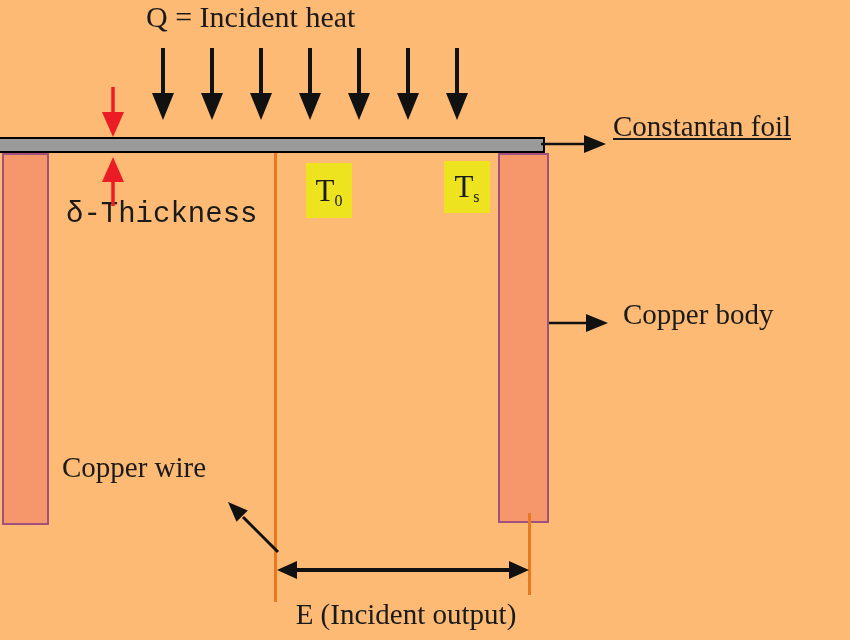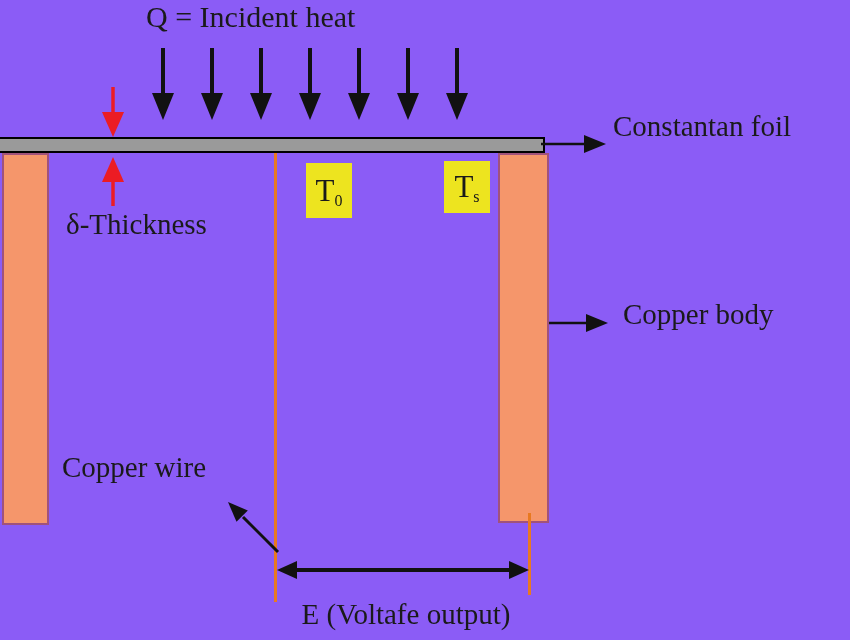--- a/index.html
+++ b/index.html
@@ -1,17 +1,17 @@
 <!DOCTYPE html>
 <html><head>
 <meta charset="utf-8">
 <style>
   html,body { margin:0; padding:0; background:#ffffff; }
   .canvas {
-    position:relative; width:850px; height:640px; background:#8b5cf6;
+    position:relative; width:850px; height:640px; background:#fdba74;
     font-family:"Liberation Serif", serif; color:#1a1a1a; overflow:hidden;
   }
   .lbl { position:absolute; font-size:29px; white-space:nowrap; line-height:1.05; }
   .title { position:absolute; left:146px; top:0px; font-size:30px; white-space:nowrap; }
   .foil {
     position:absolute; left:0; top:137px; width:543px; height:12px;
     background:#9a9a9a; border-top:2px solid #000; border-bottom:2px solid #000;
     border-right:2px solid #000;
   }
   .column {
@@ -50,25 +50,25 @@
 
   <div class="tempbox t0">
     <span class="main">T</span>
       <span class="sub">0</span>
   </div>
   <div class="tempbox ts">
     <span class="main">T</span>
       <span class="sub">s</span>
   </div>
 
-  <div class="lbl" style="left:66px;  top:209px;">δ-Thickness</div>
-  <div class="lbl" style="left:613px; top:111px;">Constantan foil</div>
+  <div class="lbl" style="left:66px;  top:200px;font-family:Liberation Mono, monospace;">δ-Thickness</div>
+  <div class="lbl" style="left:613px; top:111px;text-decoration:underline;">Constantan foil</div>
   <div class="lbl" style="left:62px;  top:452px;">Copper wire</div>
   <div class="lbl" style="left:623px; top:299px;">Copper body</div>
-  <div class="e-label">E (Voltafe output)</div>
+  <div class="e-label">E (Incident output)</div>
 
   <svg class="overlay" viewBox="0 0 850 640" xmlns="http://www.w3.org/2000/svg">
 
     <g id="incident-arrows" stroke="#111" fill="#111">
         <line x1="163" y1="48" x2="163" y2="96" stroke-width="4"></line>
         <polygon points="152,93 174,93 163,120" stroke="none"></polygon>
         <line x1="212" y1="48" x2="212" y2="96" stroke-width="4"></line>
         <polygon points="201,93 223,93 212,120" stroke="none"></polygon>
         <line x1="261" y1="48" x2="261" y2="96" stroke-width="4"></line>
         <polygon points="250,93 272,93 261,120" stroke="none"></polygon>

